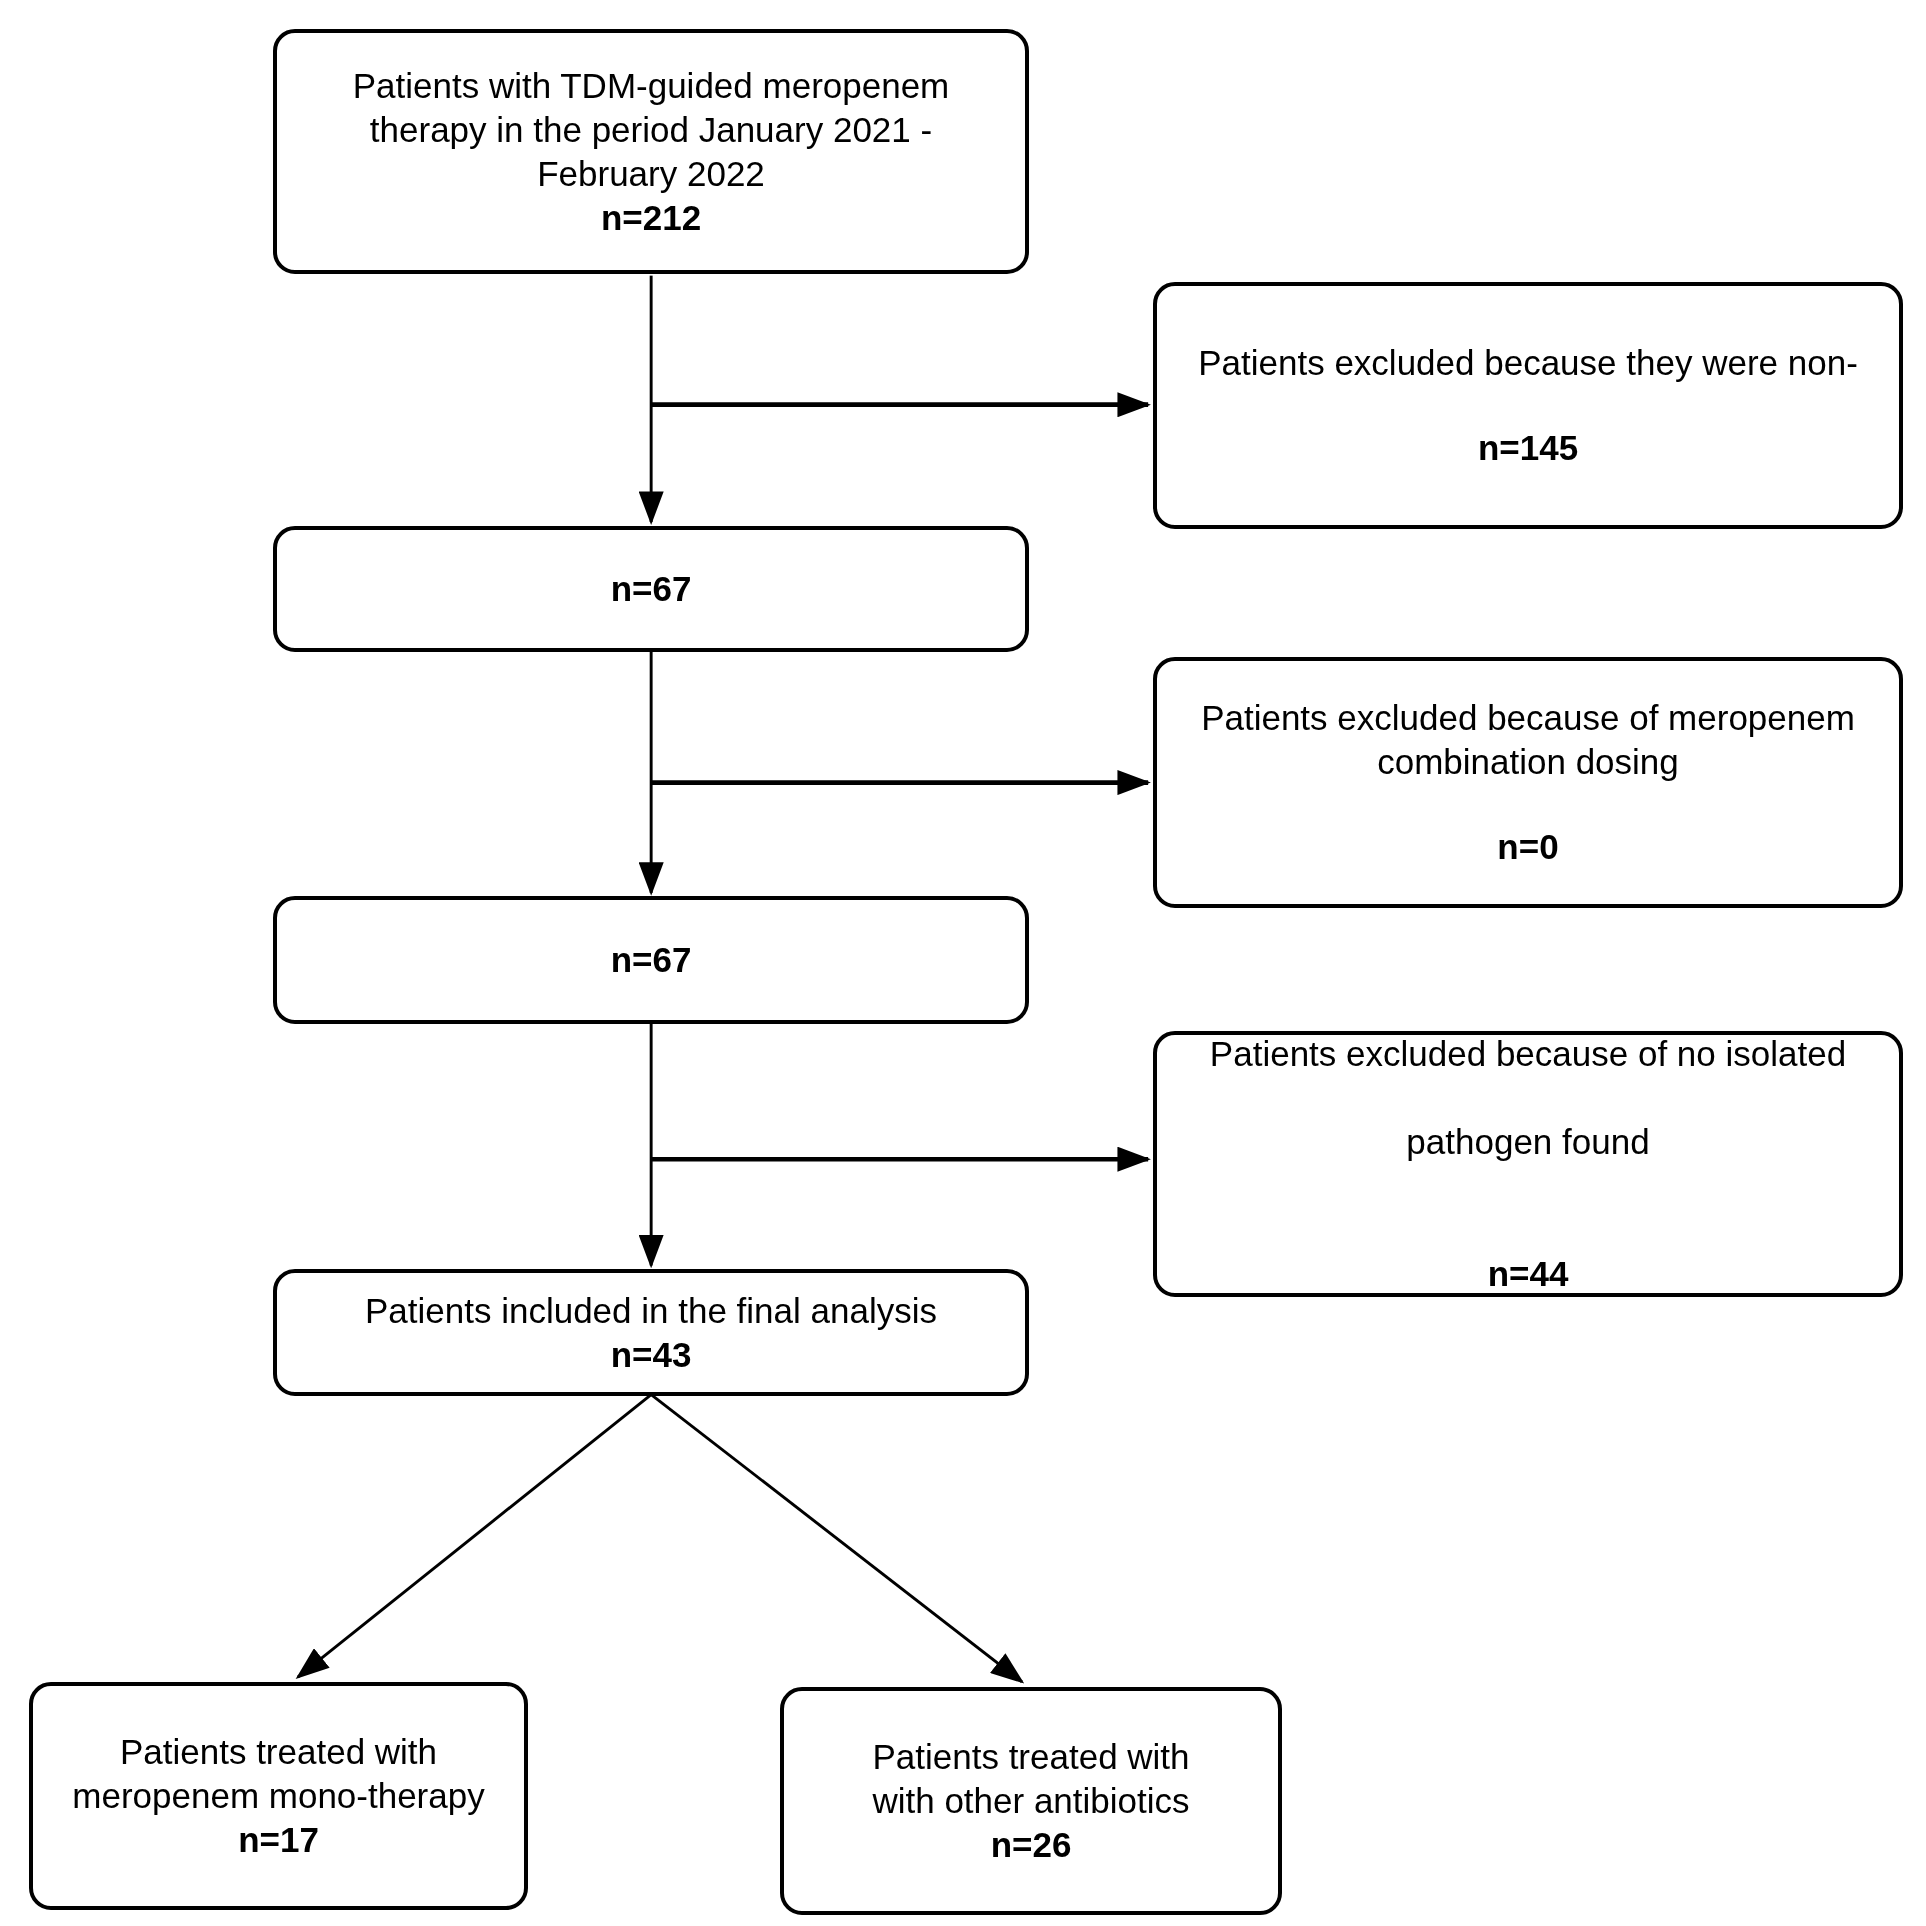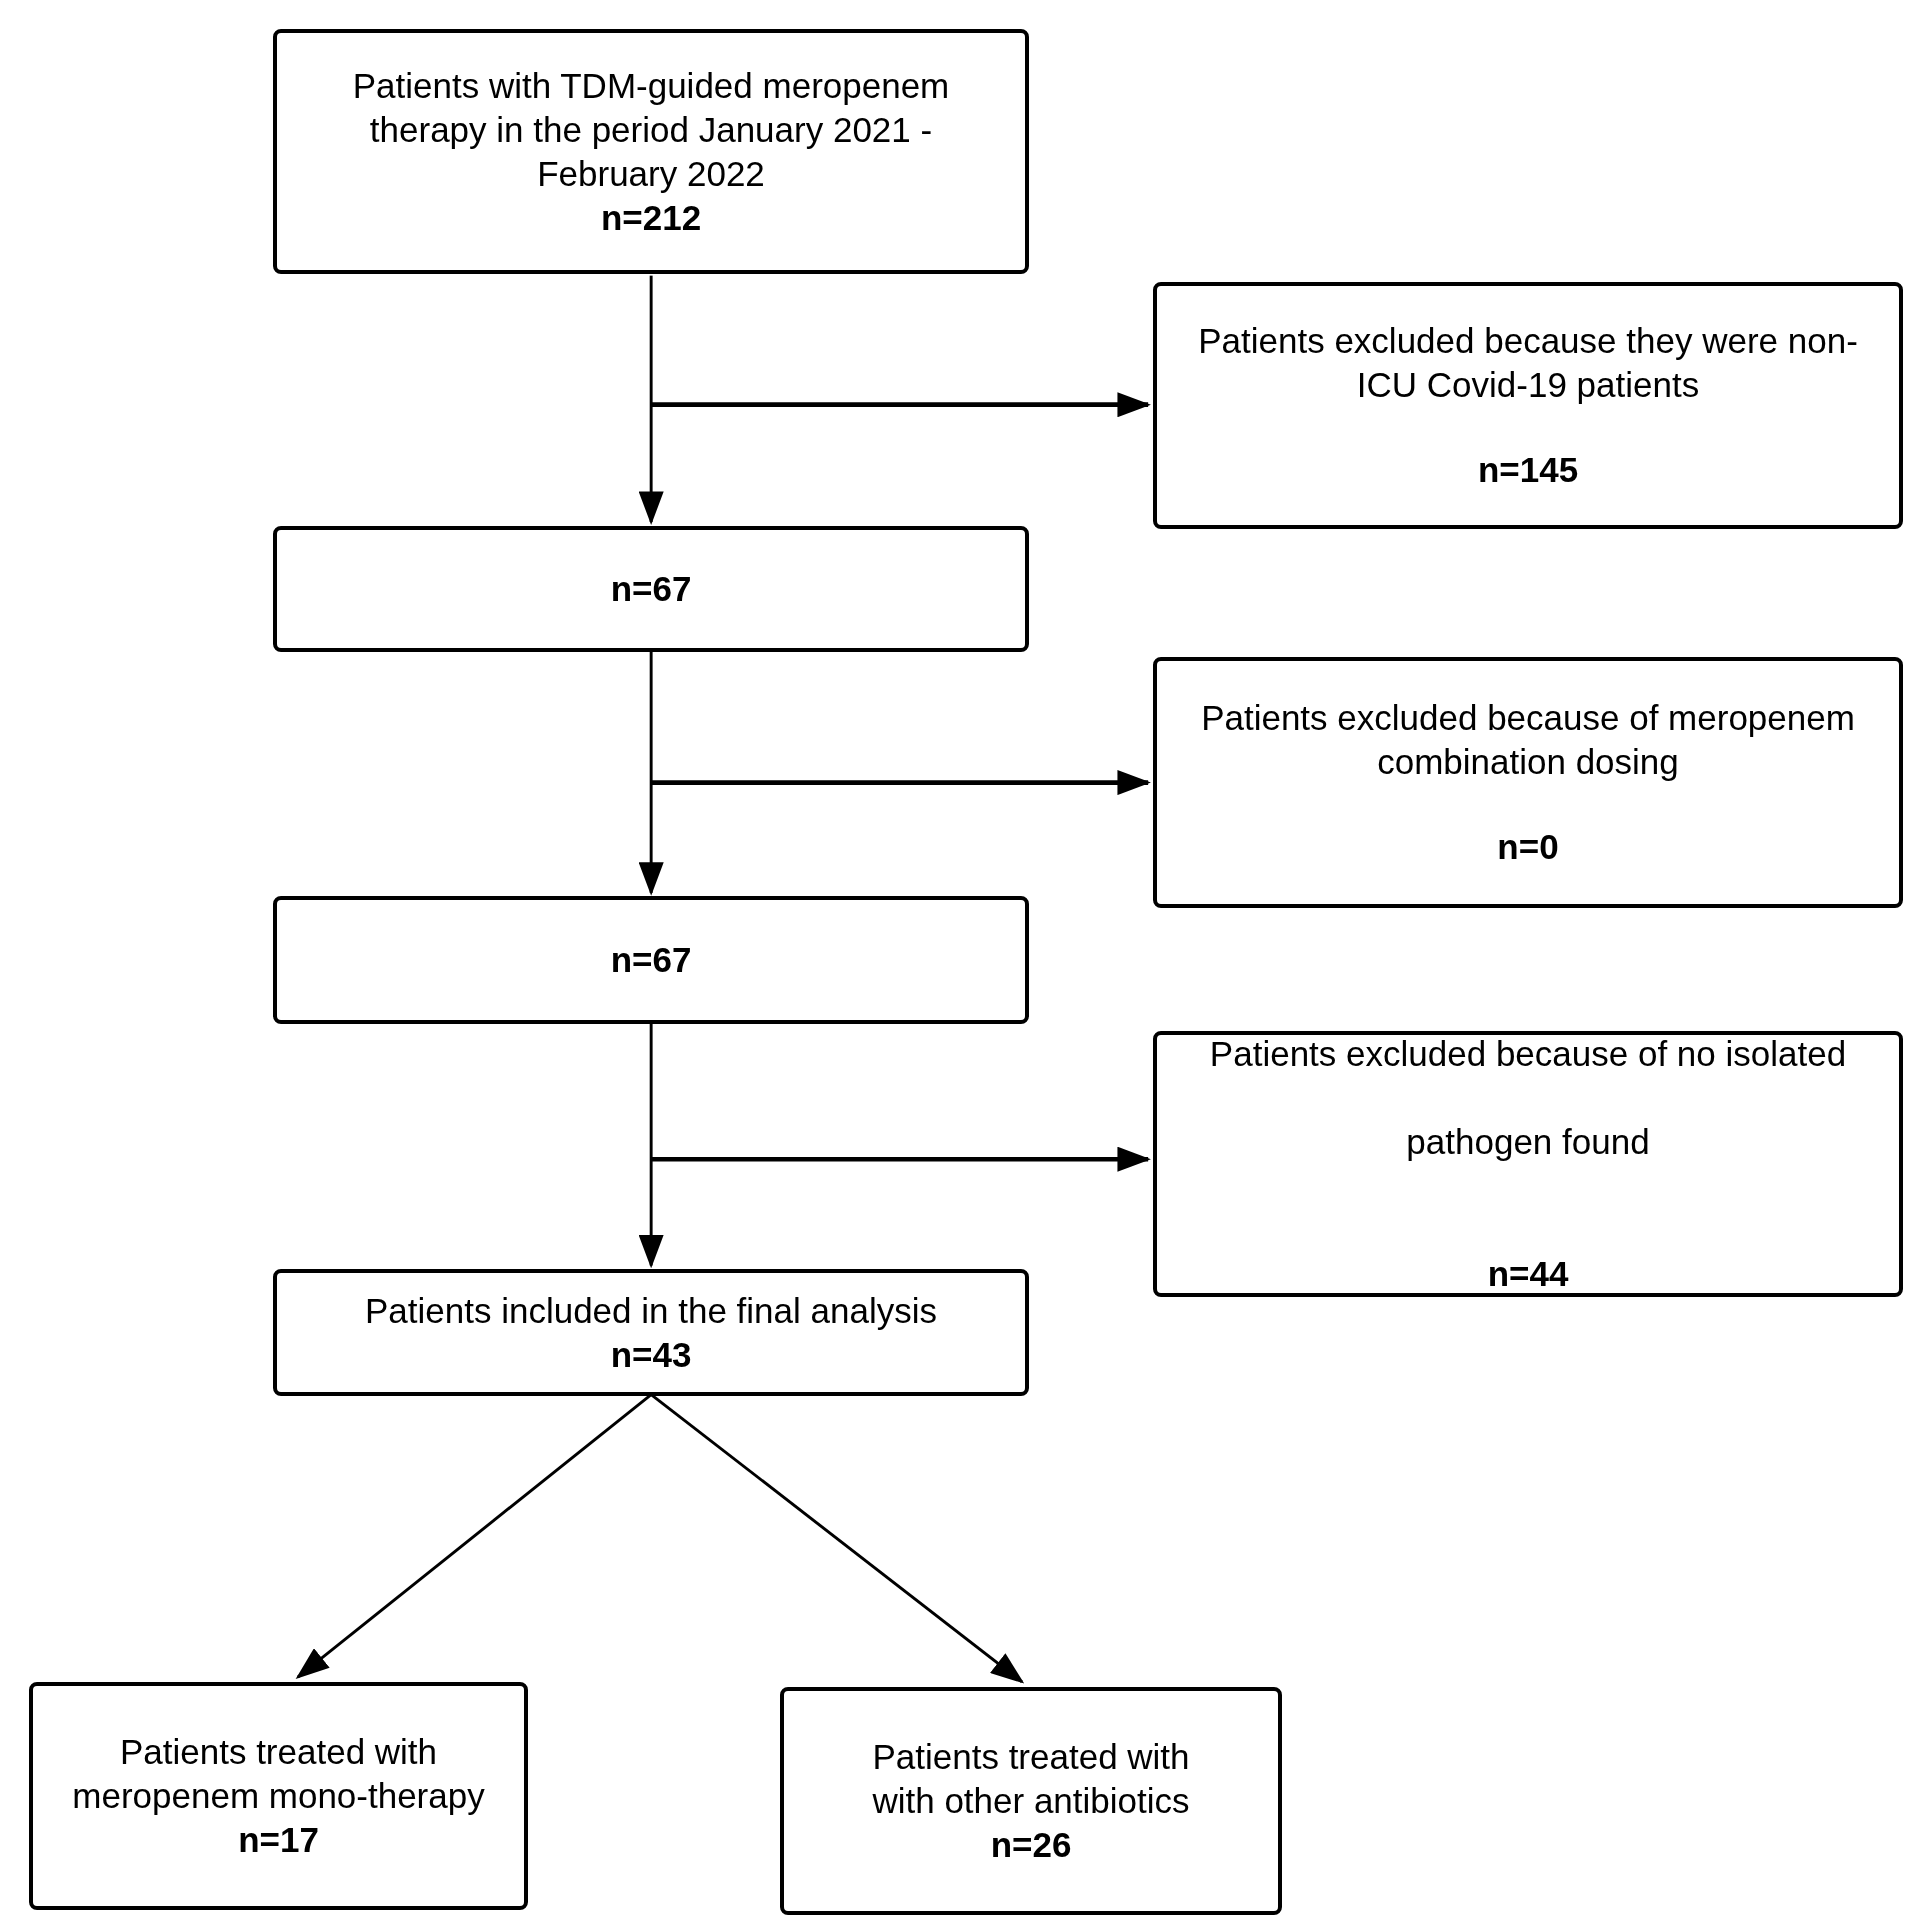--- a/index.html
+++ b/index.html
@@ -17,21 +17,21 @@
     position: absolute;
     left: 0; top: 0;
     width: 1926px; height: 1926px;
     z-index: 0;
   }
   .flowbox {
     position: absolute;
     box-sizing: border-box;
     background: #ffffff;
     border: 4.7px solid #000000;
-    border-radius: 8px;
+    border-radius: 22px;
     display: flex;
     flex-direction: column;
     justify-content: center;
     align-items: center;
     text-align: center;
     font-size: 35px;
     line-height: 44px;
     z-index: 1;
     padding: 0 11.7px;
   }
@@ -71,21 +71,20 @@
 
   <div id="box-enrollment" class="flowbox">
     <span>Patients with TDM-guided meropenem</span>
     <span>therapy in the period January 2021 -</span>
     <span>February 2022</span>
     <span class="nline">n=212</span>
   </div>
 
   <div id="box-excl-non-icu" class="flowbox">
     <span>Patients excluded because they were non-</span>
-    <span>ICU Covid-19 patients</span>
     <div class="spacer"></div>
     <span class="nline">n=145</span>
   </div>
 
   <div id="box-n67-a" class="flowbox">
     <span class="nline">n=67</span>
   </div>
 
   <div id="box-excl-intermittent" class="flowbox">
     <span>Patients excluded because of meropenem</span>

